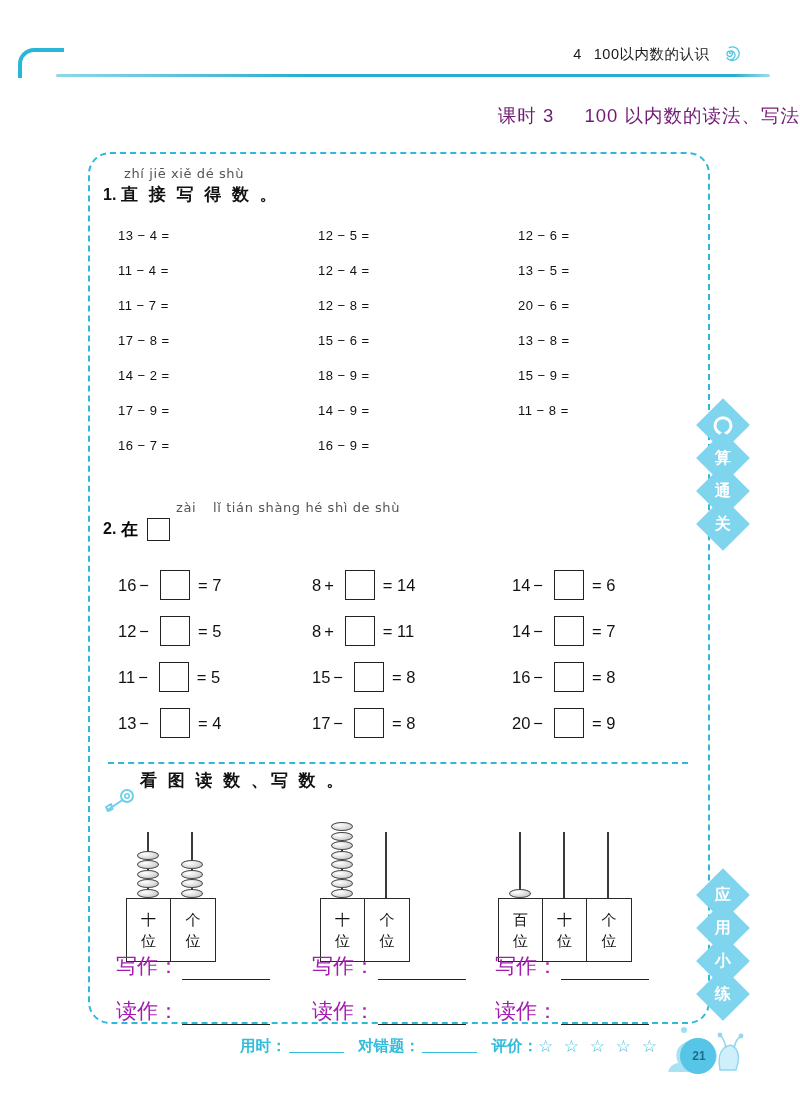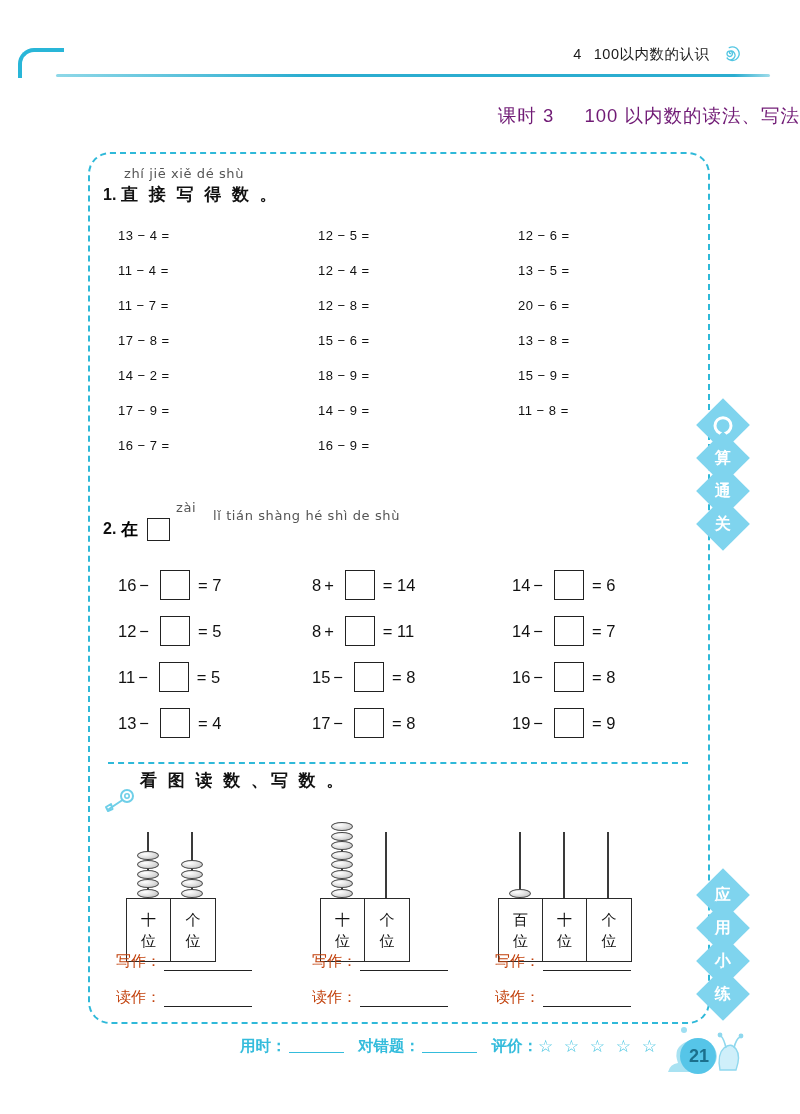--- a/index.html
+++ b/index.html
@@ -103,21 +103,21 @@
     line-height: 22px;
   }
 
   #sec1 { left: 103px; top: 166px; }
   #sec1 .pinyin { margin-left: 21px; }
   #sec1 .hanzi  { margin-left: 18px; }
 
   #sec2 { left: 103px; top: 500px; }
   #sec2 .pinyin-row { position: relative; height: 18px; margin-left: 18px; }
   #sec2 .py-a { position: absolute; left: 14px; top: 0; margin-left: 41px; }
-  #sec2 .py-b { position: absolute; left: 92px; top: 8px; }
+  #sec2 .py-b { position: absolute; left: 92px; top: 0; }
   #sec2 .hanzi-row {
     margin-left: 18px;
     display: flex; align-items: center;
     font-size: 17px; font-weight: bold; letter-spacing: 2px;
   }
   .inline-box {
     display: inline-block;
     width: 23px; height: 23px;
     border: 1.6px solid #222;
     margin: 0 7px;
@@ -213,22 +213,22 @@
     display: flex; flex-direction: column;
     align-items: center; justify-content: center;
     font-size: 15px; font-weight: 500;
     color: #111; line-height: 21px;
   }
   .ab-col:last-child { border-right: none; }
 
   
   .ans-block { position: absolute; }
   .ans-line {
-    font-size: 15px;
-    color: #c2410c;
+    font-size: 21px;
+    color: #a21caf;
     white-space: nowrap;
     margin-bottom: 17px;
     display: flex; align-items: flex-end;
   }
   .ans-line .rule {
     display: inline-block;
     width: 88px;
     border-bottom: 1.6px solid #222;
     margin-left: 3px;
     height: 15px;
@@ -292,21 +292,21 @@
   .snail {
     position: absolute;
     left: 660px; top: 1026px;
     width: 90px; height: 62px;
   }
   .snail-num {
     position: absolute;
     left: 17px; top: 14px;
     width: 44px; height: 32px;
     display: flex; align-items: center; justify-content: center;
-    font-size: 18px; font-weight: bold;
+    font-size: 12px; font-weight: bold;
     color: #1b6f8c;
   }
 </style>
 </head>
 <body>
 
 <div id="page">
 
   <div class="corner-tl"></div>
   <div class="header-rule"></div>
@@ -430,21 +430,21 @@
         <span class="answer-box"></span>
         <span>= 4</span>
       </div>
       <div class="fill-cell">
         <span>17</span>
         <span class="op">−</span>
         <span class="answer-box"></span>
         <span>= 8</span>
       </div>
       <div class="fill-cell">
-        <span>19</span>
+        <span>20</span>
         <span class="op">−</span>
         <span class="answer-box"></span>
         <span>= 9</span>
       </div>
     </div>
 
   <div class="key-icon">
     <svg width="34" height="26" viewBox="0 0 34 26">
       <circle cx="24" cy="8" r="6" fill="none" stroke="#6fcfe8" stroke-width="2"></circle>
       <circle cx="24" cy="8" r="2.2" fill="none" stroke="#6fcfe8" stroke-width="1.6"></circle>

